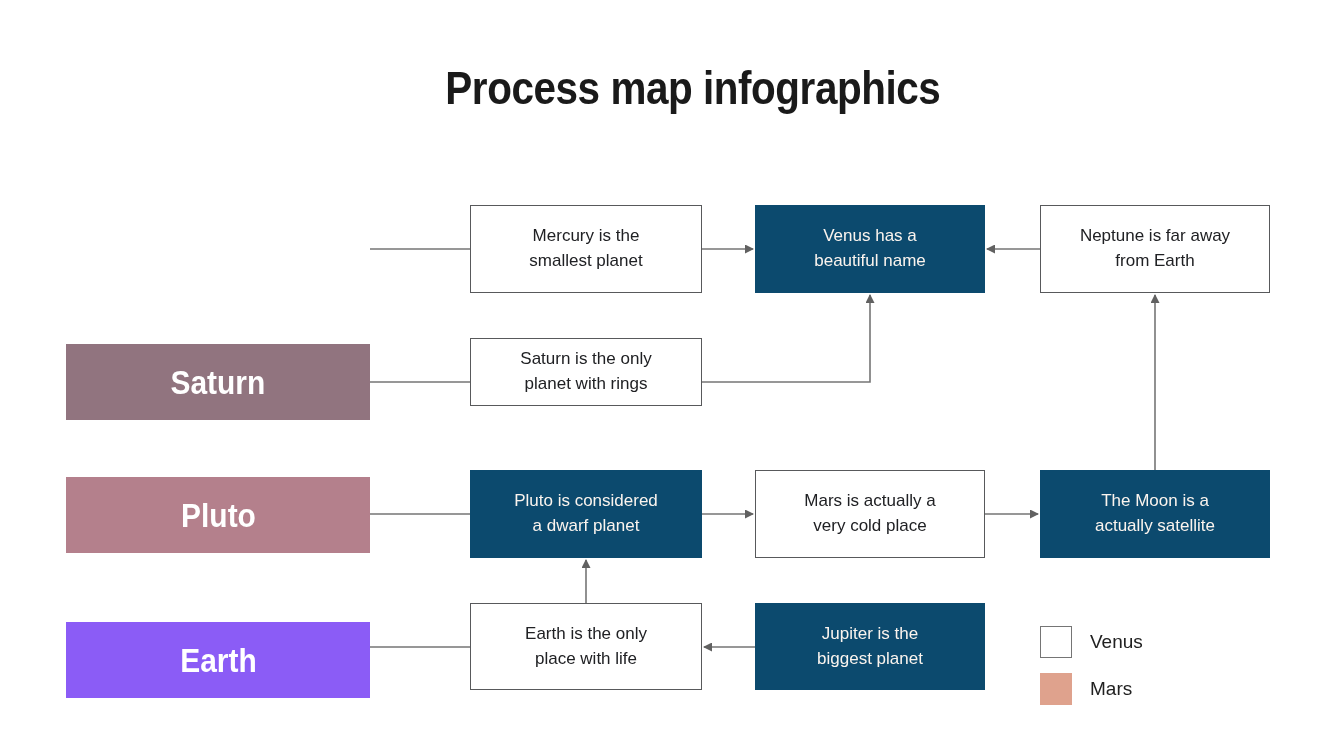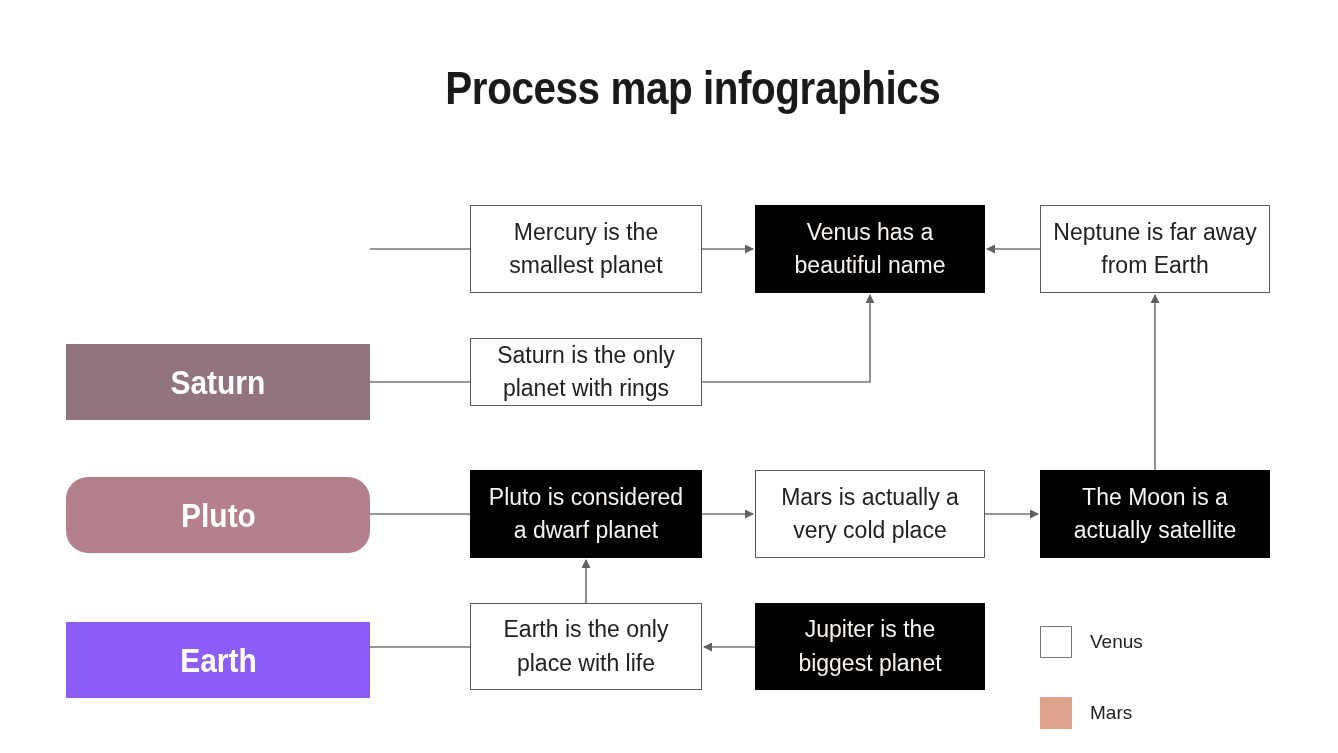--- a/index.html
+++ b/index.html
@@ -46,41 +46,41 @@
     font-size: 34px;
     font-weight: 700;
   }
   .planet-label .condense {
     display: inline-block;
     transform: scaleX(0.88);
     transform-origin: center;
   }
   .pl-mercury { top: 211px; background: #7a7177; }
   .pl-saturn  { top: 344px; background: #91747f; }
-  .pl-pluto   { top: 477px; background: #b4808c; border-radius: 22px; }
+  .pl-pluto   { top: 477px; background: #b4808c; }
   .pl-earth   { top: 622px; background: #8b5cf6; }
   
   .flow-box {
     position: absolute;
     display: flex;
     align-items: center;
     justify-content: center;
     text-align: center;
-    font-size: 23px;
+    font-size: 17px;
     line-height: 1.45;
     white-space: pre-line;
     box-sizing: border-box;
   }
   .fb-white {
     background: #ffffff;
     border: 1.5px solid #58595b;
     color: #202124;
   }
   .fb-salmon {
-    background: #000000;
+    background: #0c4a6e;
     border: none;
     color: #fbf4ee;
   }
   .col1 { left: 470px; width: 232px; }
   .col2 { left: 755px; width: 230px; }
   .col3 { left: 1040px; width: 230px; }
   .row1 { top: 205px; height: 88px; }
   .row2 { top: 338px; height: 68px; }
   .row3 { top: 470px; height: 88px; }
   .row4 { top: 603px; height: 87px; }
@@ -100,21 +100,21 @@
   
   .legend-item {
     position: absolute;
     left: 1040px;
     display: flex;
     align-items: center;
     height: 33px;
     margin-top: 24px;
   }
   .li-venus { top: 601px; }
-  .li-mars  { top: 672px; }
+  .li-mars  { top: 648px; }
   .legend-swatch {
     width: 32px;
     height: 32px;
     box-sizing: border-box;
     margin-right: 18px;
     flex: 0 0 auto;
   }
   .ls-white  { background: #ffffff; border: 1.5px solid #757575; }
   .ls-salmon { background: #dfa28d; }
   .legend-label {

